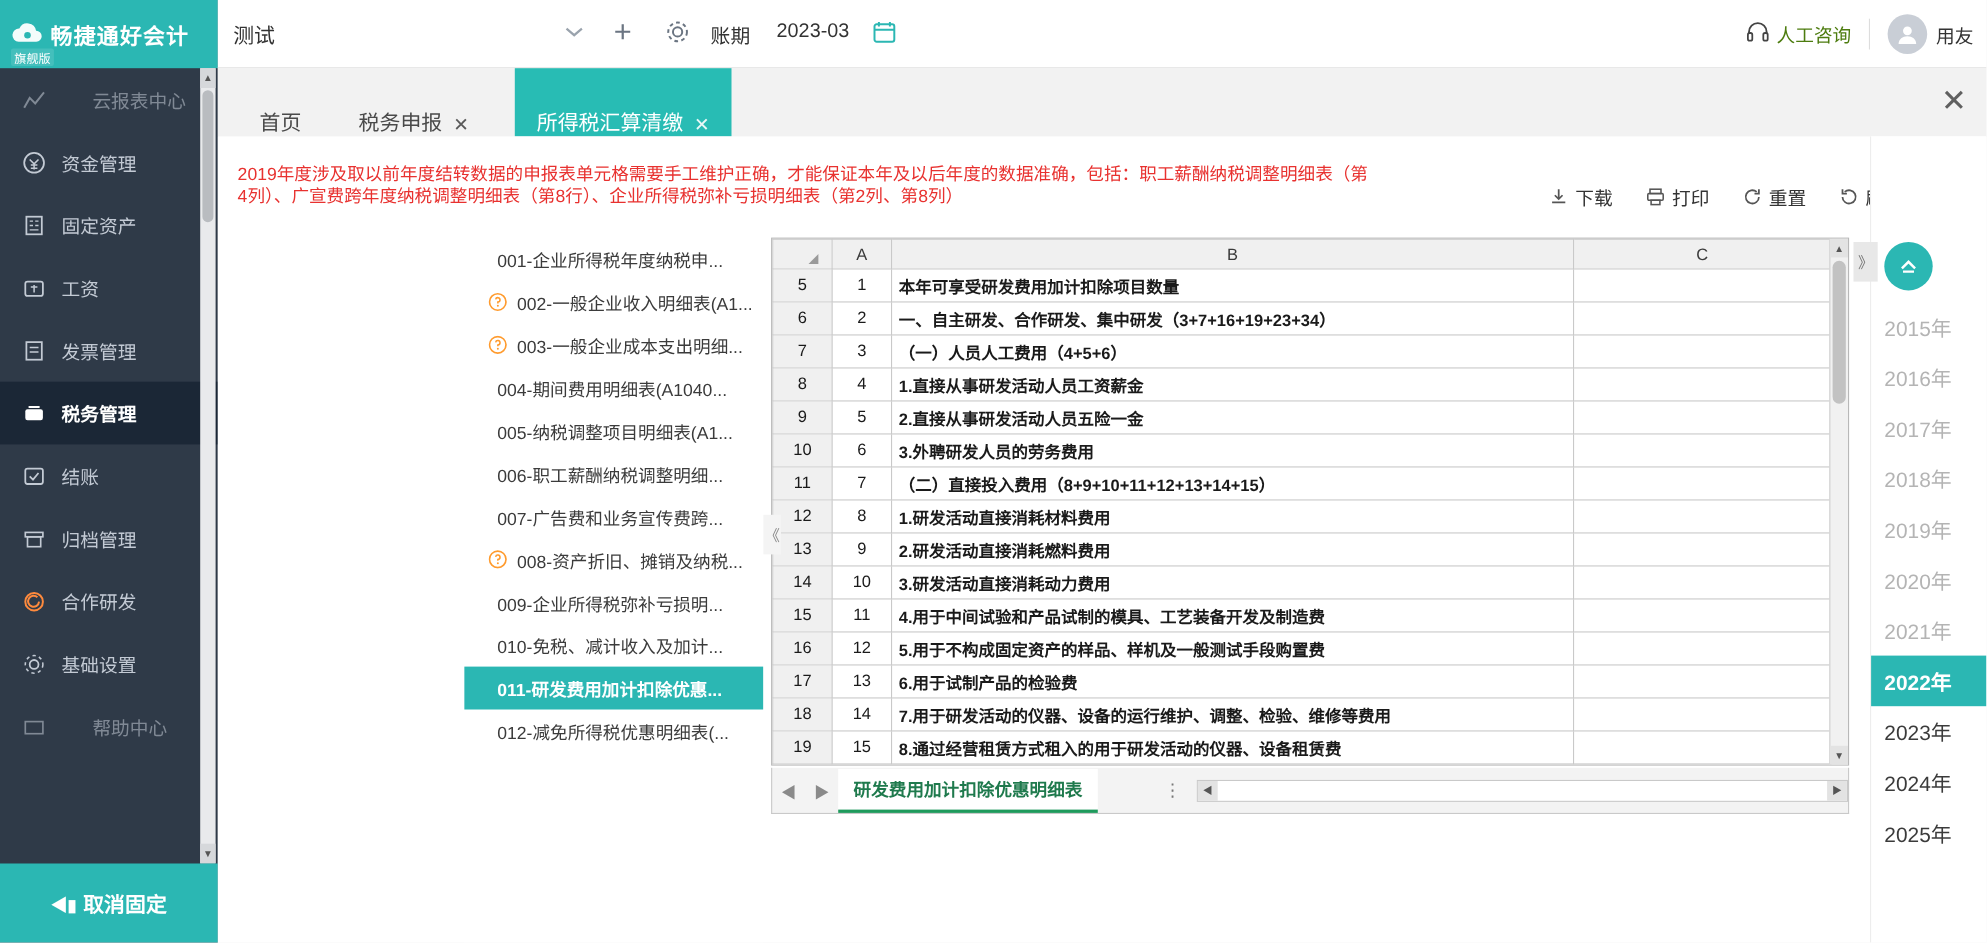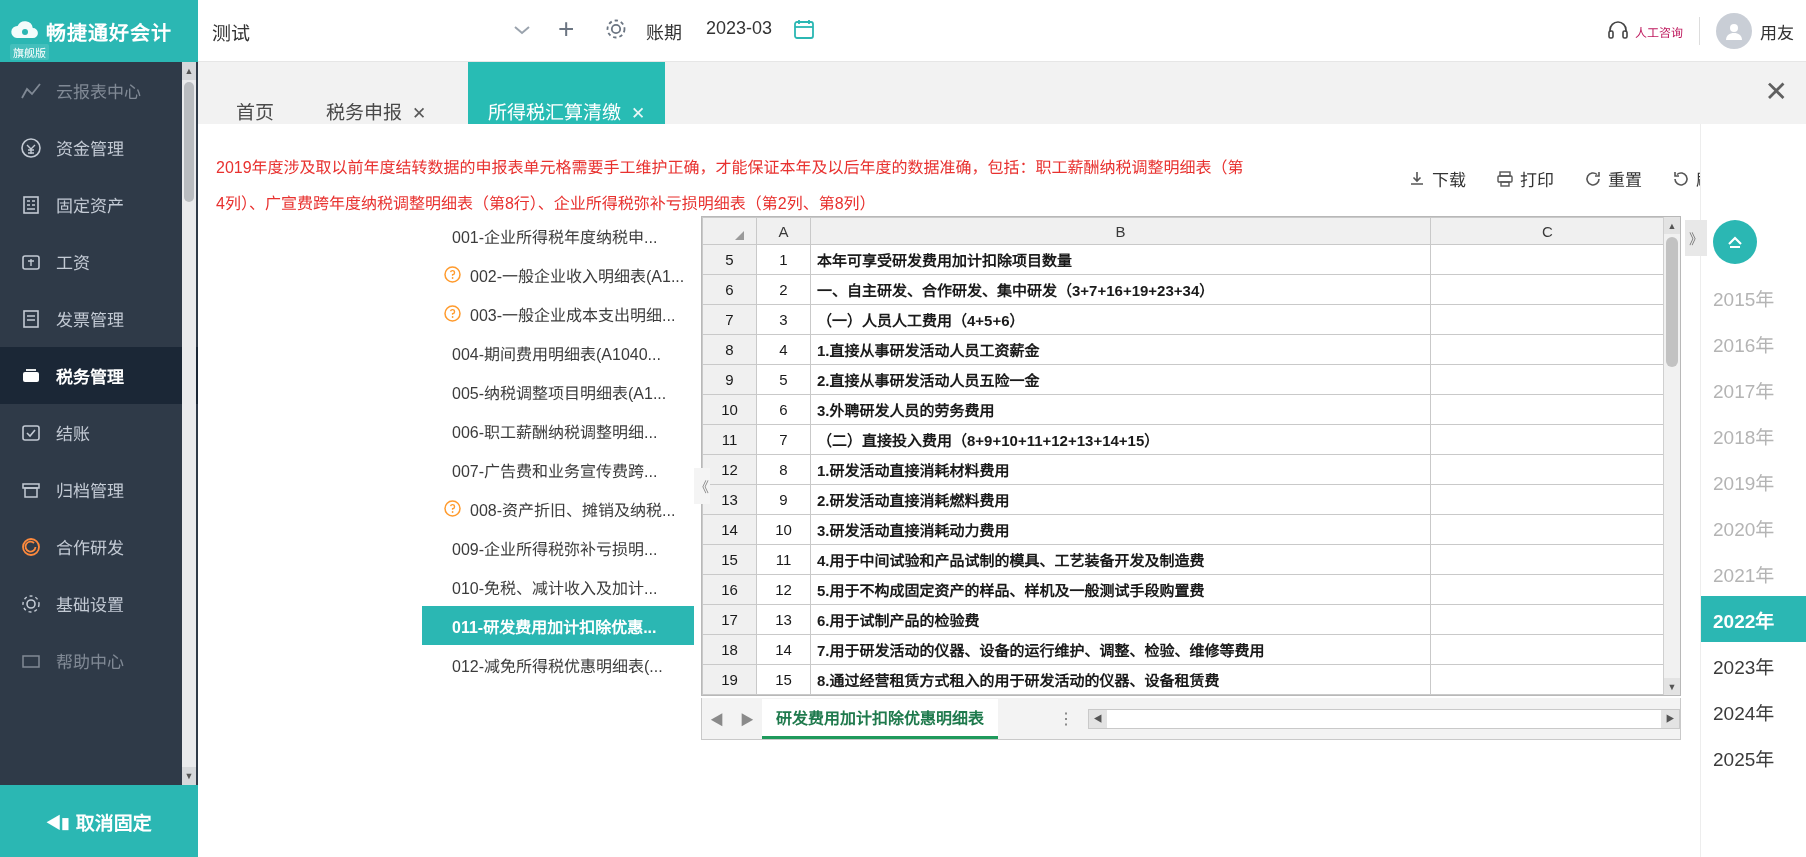--- a/index.html
+++ b/index.html
@@ -74,21 +74,21 @@
     width: 26px; height: 26px;
     margin-right: 12px;
     display: flex; align-items: center; justify-content: center;
     flex: none;
   }
   .nav-item.active {
     background: #1b2736;
     color: #ffffff;
     font-weight: bold;
   }
-  .nav-item.partial { opacity: 0.55; }
+  .nav-item.partial { opacity: 0.55; gap: 28px; }
   .nav-scrollbar {
     position: absolute;
     right: 2px; top: 62px;
     width: 14px; bottom: 72px;
     background: #e9eaec;
   }
   .nav-scrollbar .sb-up, .nav-scrollbar .sb-down {
     position: absolute; left: 0; width: 14px; height: 18px;
     background: #d6d8db;
     display: flex; align-items: center; justify-content: center;
@@ -152,22 +152,22 @@
   }
   .period-cal {
     position: absolute; left: 595px; top: 18px;
     width: 22px; height: 22px; cursor: pointer;
   }
   .top-right {
     position: absolute; right: 12px; top: 0;
     height: 62px; display: flex; align-items: center;
   }
   .top-right .svc {
-    display: flex; align-items: center;
-    font-size: 12px; color: #be185d; cursor: pointer;
+    display: flex; align-items: flex-start;
+    font-size: 17px; color: #4d7c0f; cursor: pointer;
     margin-right: 16px;
   }
   .top-right .svc .hs-ic { margin-right: 6px; }
   .top-right .divider {
     width: 1px; height: 28px; background: #dddddd; margin-right: 16px;
   }
   .top-right .avatar {
     width: 36px; height: 36px; border-radius: 50%;
     background: #c9ced6;
     display: flex; align-items: center; justify-content: center;
@@ -210,21 +210,21 @@
     left: 198px; top: 124px;
     right: 0; bottom: 0;
     background: #ffffff;
   }
   .notice {
     position: absolute;
     left: 18px; top: 26px;
     width: 1030px;
     font-size: 16px;
     color: #e8312f;
-    line-height: 36px;
+    line-height: 20px;
   }
   .toolbar {
     position: absolute;
     right: 76px; top: 42px;
     display: flex; align-items: center;
     font-size: 17px; color: #333;
   }
   .toolbar .tb-btn {
     display: flex; align-items: center;
     margin-left: 30px; cursor: pointer;

